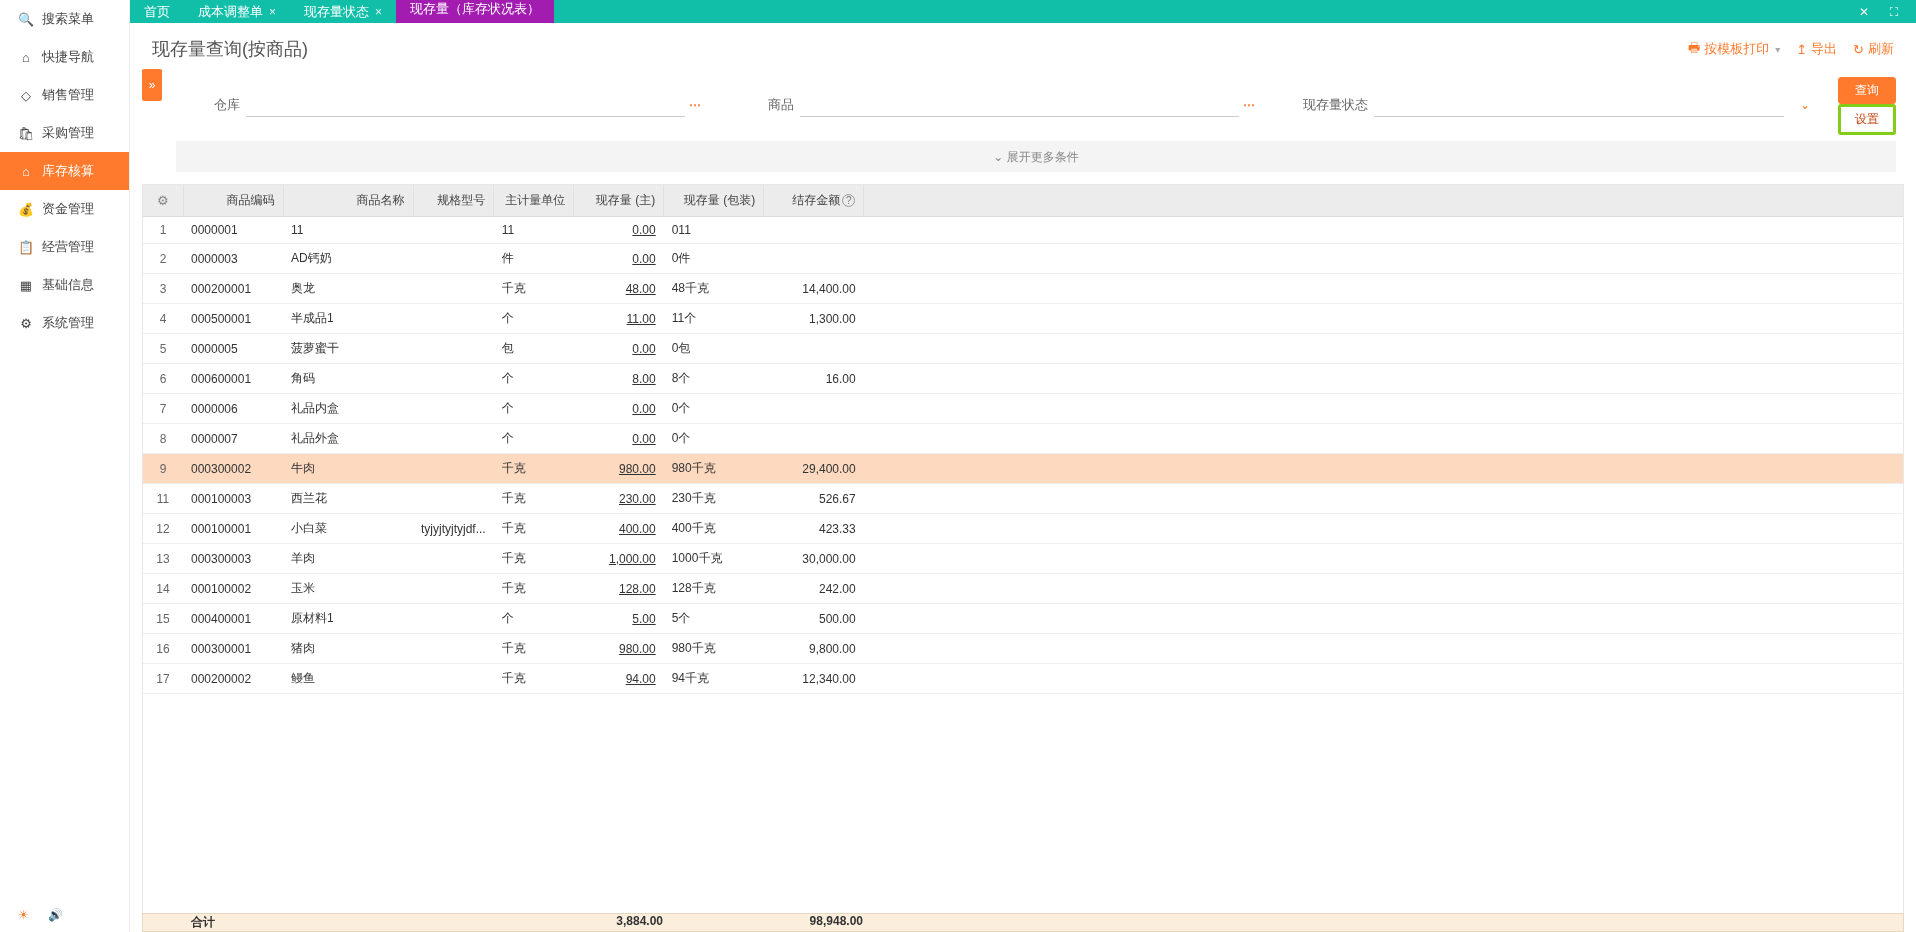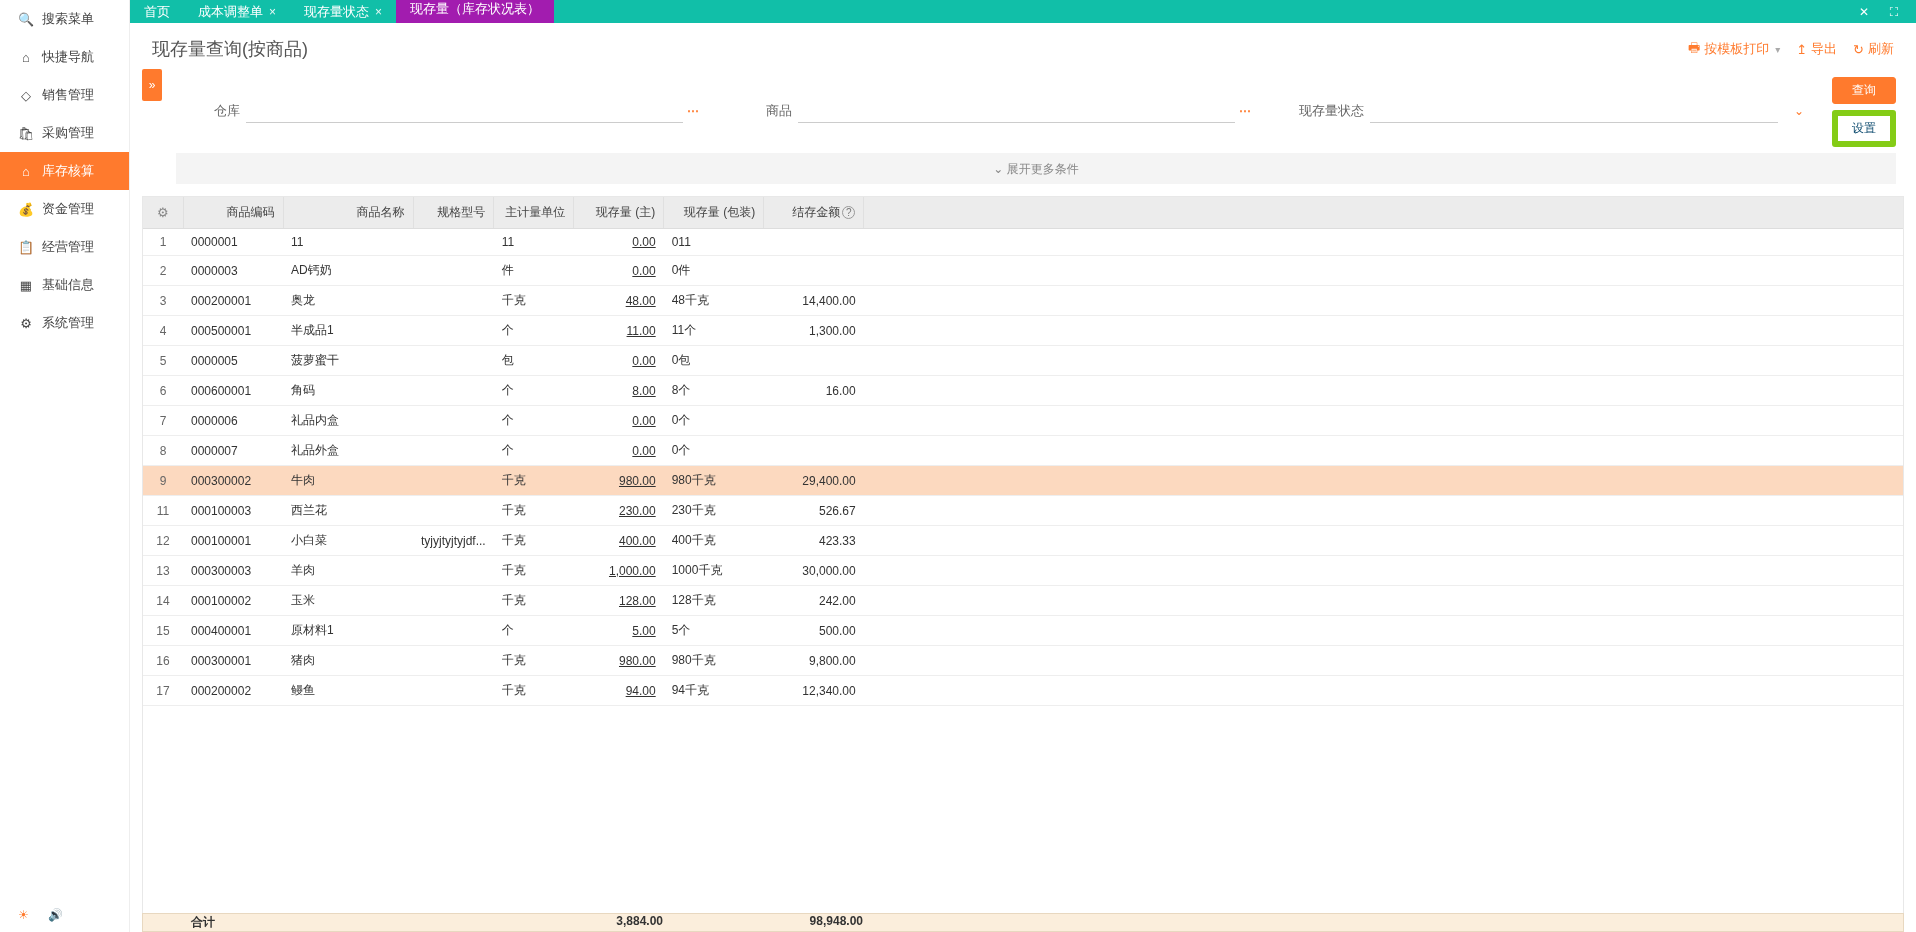--- a/index.html
+++ b/index.html
@@ -35,24 +35,24 @@
 
 .filter-wrap { padding: 0 12px; display:flex; align-items:flex-start; gap: 6px;}
 .filter-collapse { width: 20px; height: 32px; background: #ff7a2d; color:#fff; border-radius:2px; display:flex; align-items:center; justify-content:center; cursor:pointer; font-size:12px;}
 .filter-panel { flex:1; background:#fff; padding: 6px 8px 0; }
 .filter-row { display:flex; align-items:center; gap: 12px; }
 .fgroup { display:flex; align-items:center; flex:1; }
 .flabel { width:70px; text-align:right; color:#666; padding-right:6px; font-size:13px;}
 .finput { flex:1; border:none; border-bottom:1px solid #ccc; padding:4px 2px; outline:none; font-size:13px; }
 .fdots { color:#ff7a2d; font-weight:bold; padding: 0 16px 0 4px; cursor:pointer; letter-spacing:1px;}
 .fchev { color:#ff7a2d; padding: 0 16px; cursor:pointer; }
-.filter-buttons { display:flex; flex-direction:column; gap:6px; padding-top:2px;}
+.filter-buttons { display:flex; flex-direction:column; padding-top:2px;}
 .btn { padding: 4px 14px; font-size:12px; border-radius:3px; cursor:pointer; text-align:center;}
 .btn-primary { background:#ff7a2d; color:#fff; border:1px solid #ff7a2d;}
-.btn-outline { background:#fff; color:#0c4a6e; border:6px solid #84cc16;font-family:Liberation Serif, serif;}
+.btn-outline { background:#fff; color:#c2410c; border:3px solid #84cc16;font-family:Liberation Serif, serif;}
 .expand-more { text-align:center; color:#888; padding:8px 0 6px; cursor:pointer; background:#f4f4f4; margin-top:6px; font-size:12px;}
 .expand-more::before { content:"⌄ "; }
 
 
 .table-wrap { flex:1; padding: 12px 12px 0; display:flex; flex-direction:column; min-height:0;}
 .table-scroll { flex:1; overflow:auto; border:1px solid #e8e8e8; border-bottom:none;}
 table { width:100%; border-collapse:collapse; }
 thead th { background:#ececec; font-weight:normal; color:#444; padding:7px 8px; border-bottom:1px solid #ddd; border-right:1px solid #e0e0e0; font-size:12px; text-align:right; position:sticky; top:0;}
 tbody td { padding:6px 8px; border-bottom:1px solid #eee; font-size:12px; }
 tbody tr.highlight td { background:#fcd9bf; }

